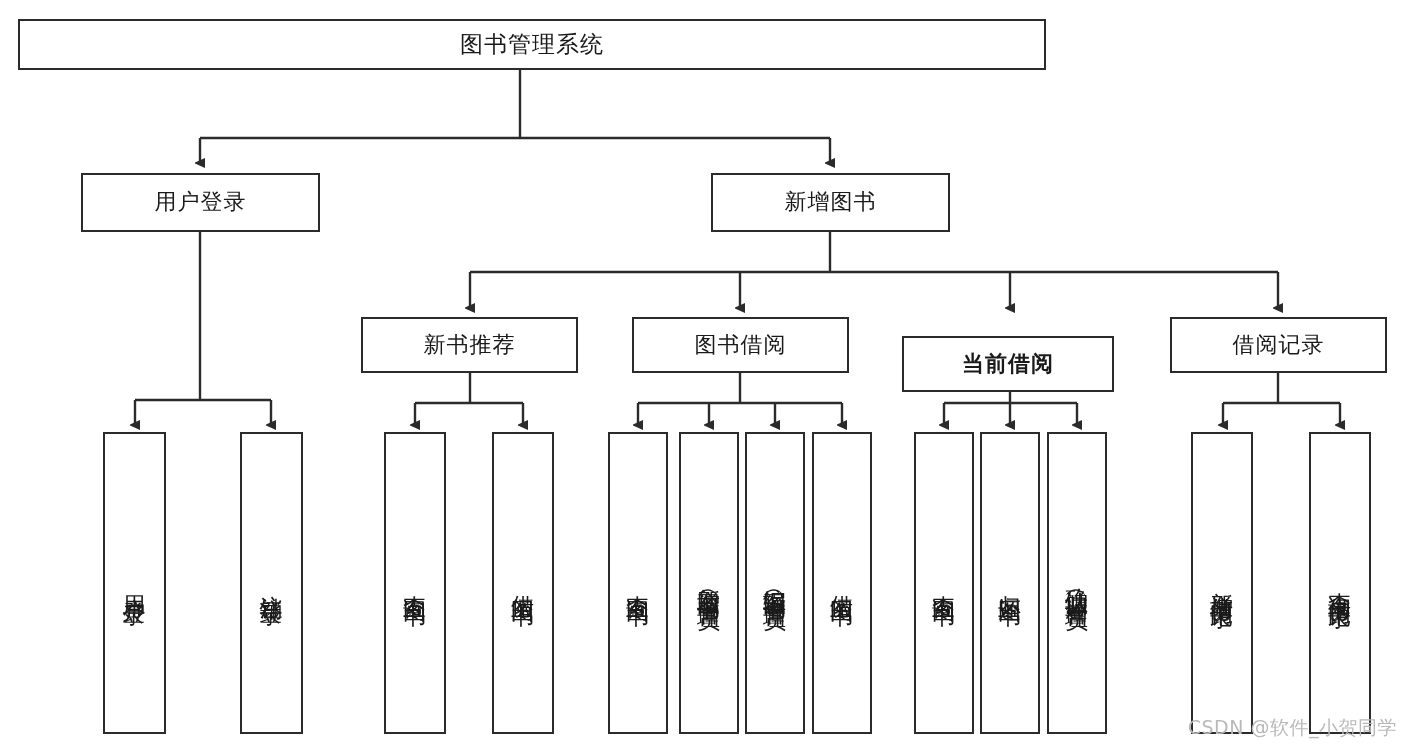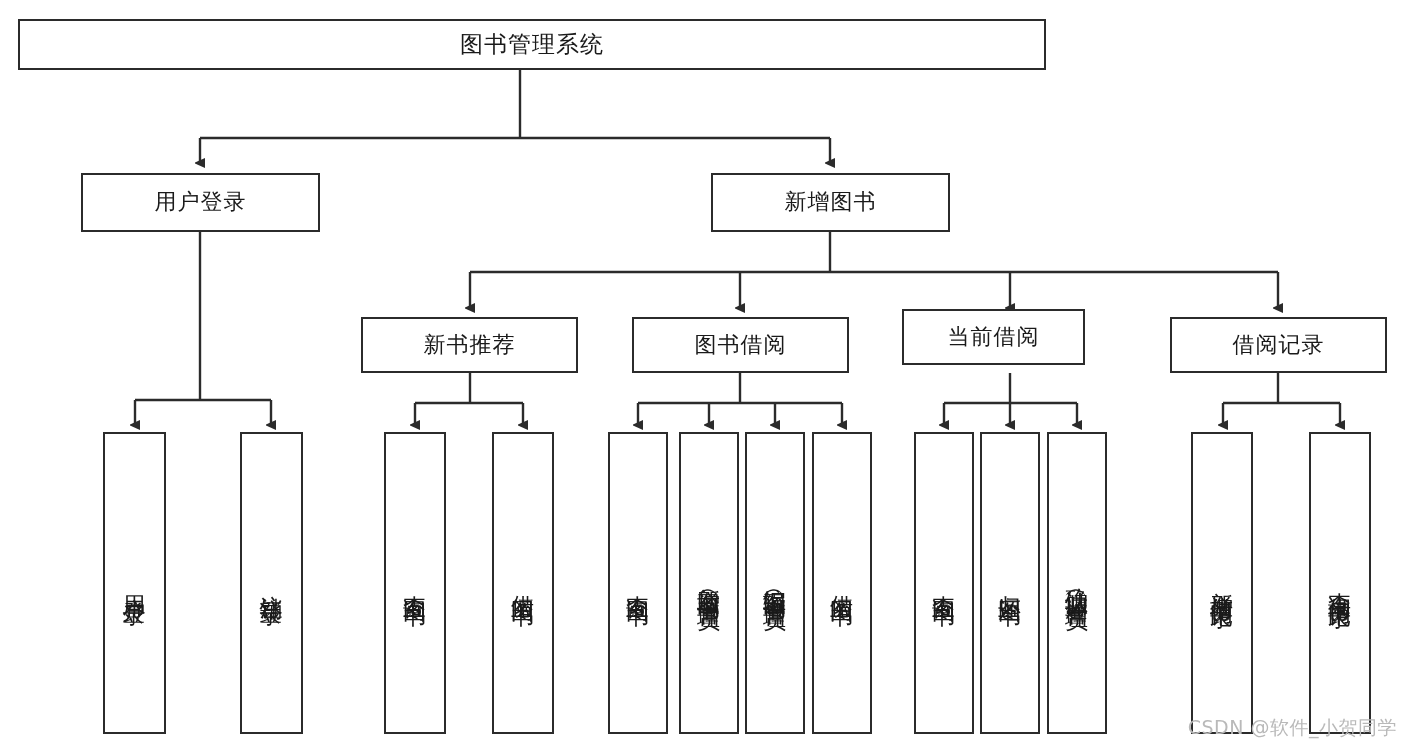--- a/index.html
+++ b/index.html
@@ -124,21 +124,21 @@
   <div class="node node-h node-title" style="left:18px; top:19px; width:1028px; height:51px;">图书管理系统</div>
 
   <div class="node node-h" style="left:81px; top:173px; width:239px; height:59px;">用户登录</div>
 
   <div class="node node-h" style="left:711px; top:173px; width:239px; height:59px;">新增图书</div>
 
   <div class="node node-h" style="left:361px; top:317px; width:217px; height:56px;font-family:Liberation Serif, serif;">新书推荐</div>
 
   <div class="node node-h" style="left:632px; top:317px; width:217px; height:56px;">图书借阅</div>
 
-  <div class="node node-h" style="left:902px; top:309px; width:183px; height:56px;">当前借阅</div>
+  <div class="node node-h" style="left:902px; top:336px; width:212px; height:56px;font-weight:bold;">当前借阅</div>
 
   <div class="node node-h" style="left:1170px; top:317px; width:217px; height:56px;">借阅记录</div>
 
   <div class="node node-v" style="left:103px; top:432px; width:63px; height:302px;">用户登录</div>
 
   <div class="node node-v" style="left:240px; top:432px; width:63px; height:302px;">注销登录</div>
 
   <div class="node node-v" style="left:384px; top:432px; width:62px; height:302px;">查询图书</div>
 
   <div class="node node-v" style="left:492px; top:432px; width:62px; height:302px;">借阅图书</div>

